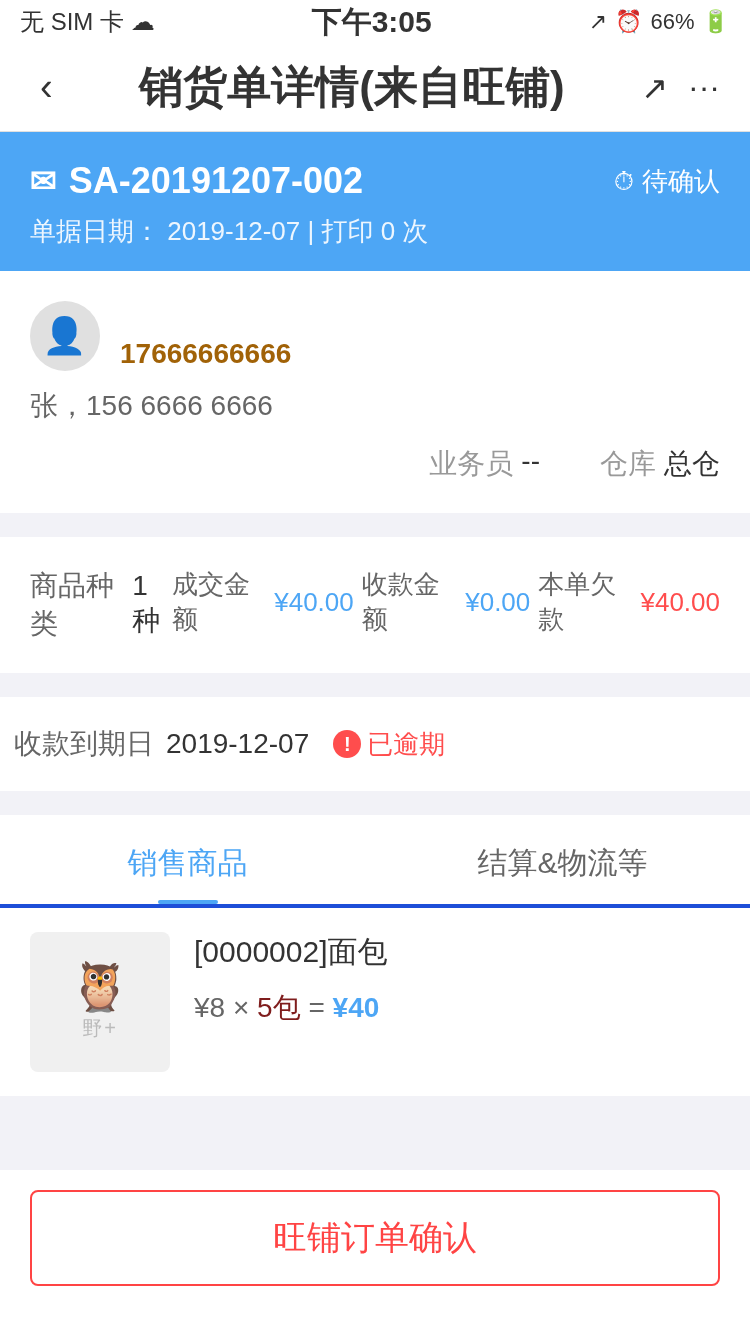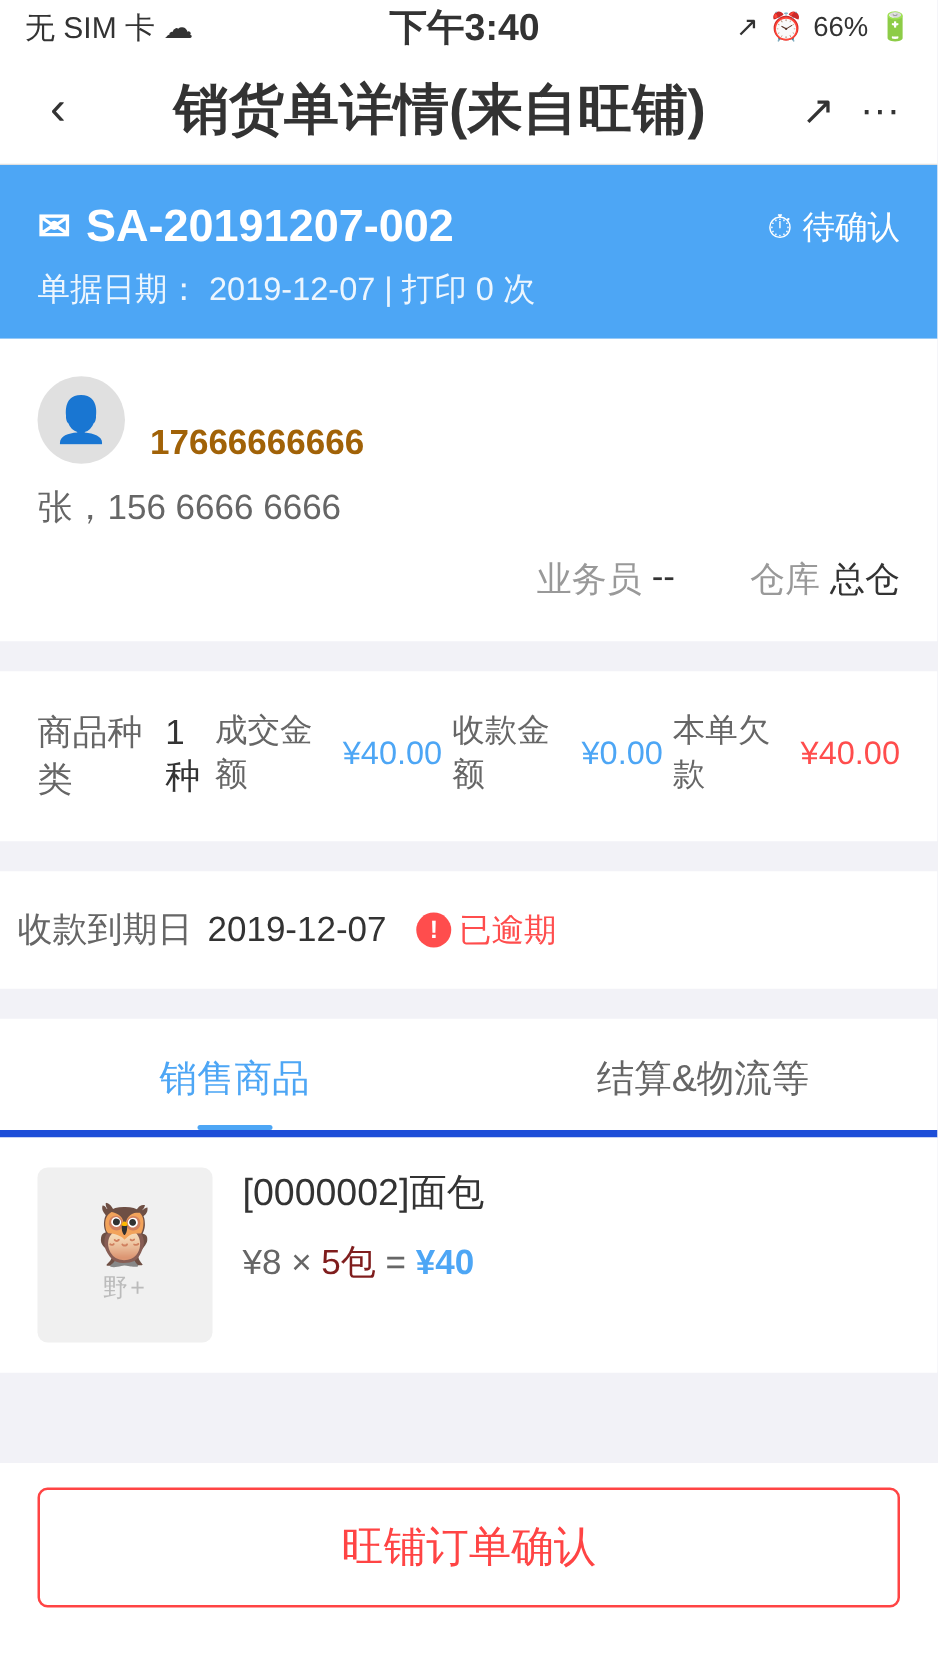--- a/index.html
+++ b/index.html
@@ -204,21 +204,21 @@
       font-weight: 700;
     }
 
     
     .tabs-container {
       background: #fff;
       margin-bottom: 12px;
     }
     .tabs {
       display: flex;
-      border-bottom: 6px solid #1d4ed8;
+      border-bottom: 4px solid #1d4ed8;
     }
     .tab {
       flex: 1;
       text-align: center;
       padding: 28px 0 20px;
       font-size: 30px;
       color: #666;
       cursor: pointer;
       position: relative;
     }
@@ -323,21 +323,21 @@
       background: #f2f2f7;
     }
   </style>
 </head>
 <body>
 
 <div class="status-bar">
   <div class="status-left">
     <span>无 SIM 卡 ☁</span>
   </div>
-  <div class="status-center">下午3:40</div>
+  <div class="status-center">下午3:05</div>
   <div class="status-right">
     <span>↗</span>
     <span>⏰</span>
     <span>66%</span>
     <span style="font-size:22px;">🔋</span>
   </div>
 </div>
 
 <div class="nav-bar">
   <span class="nav-back">‹</span>

